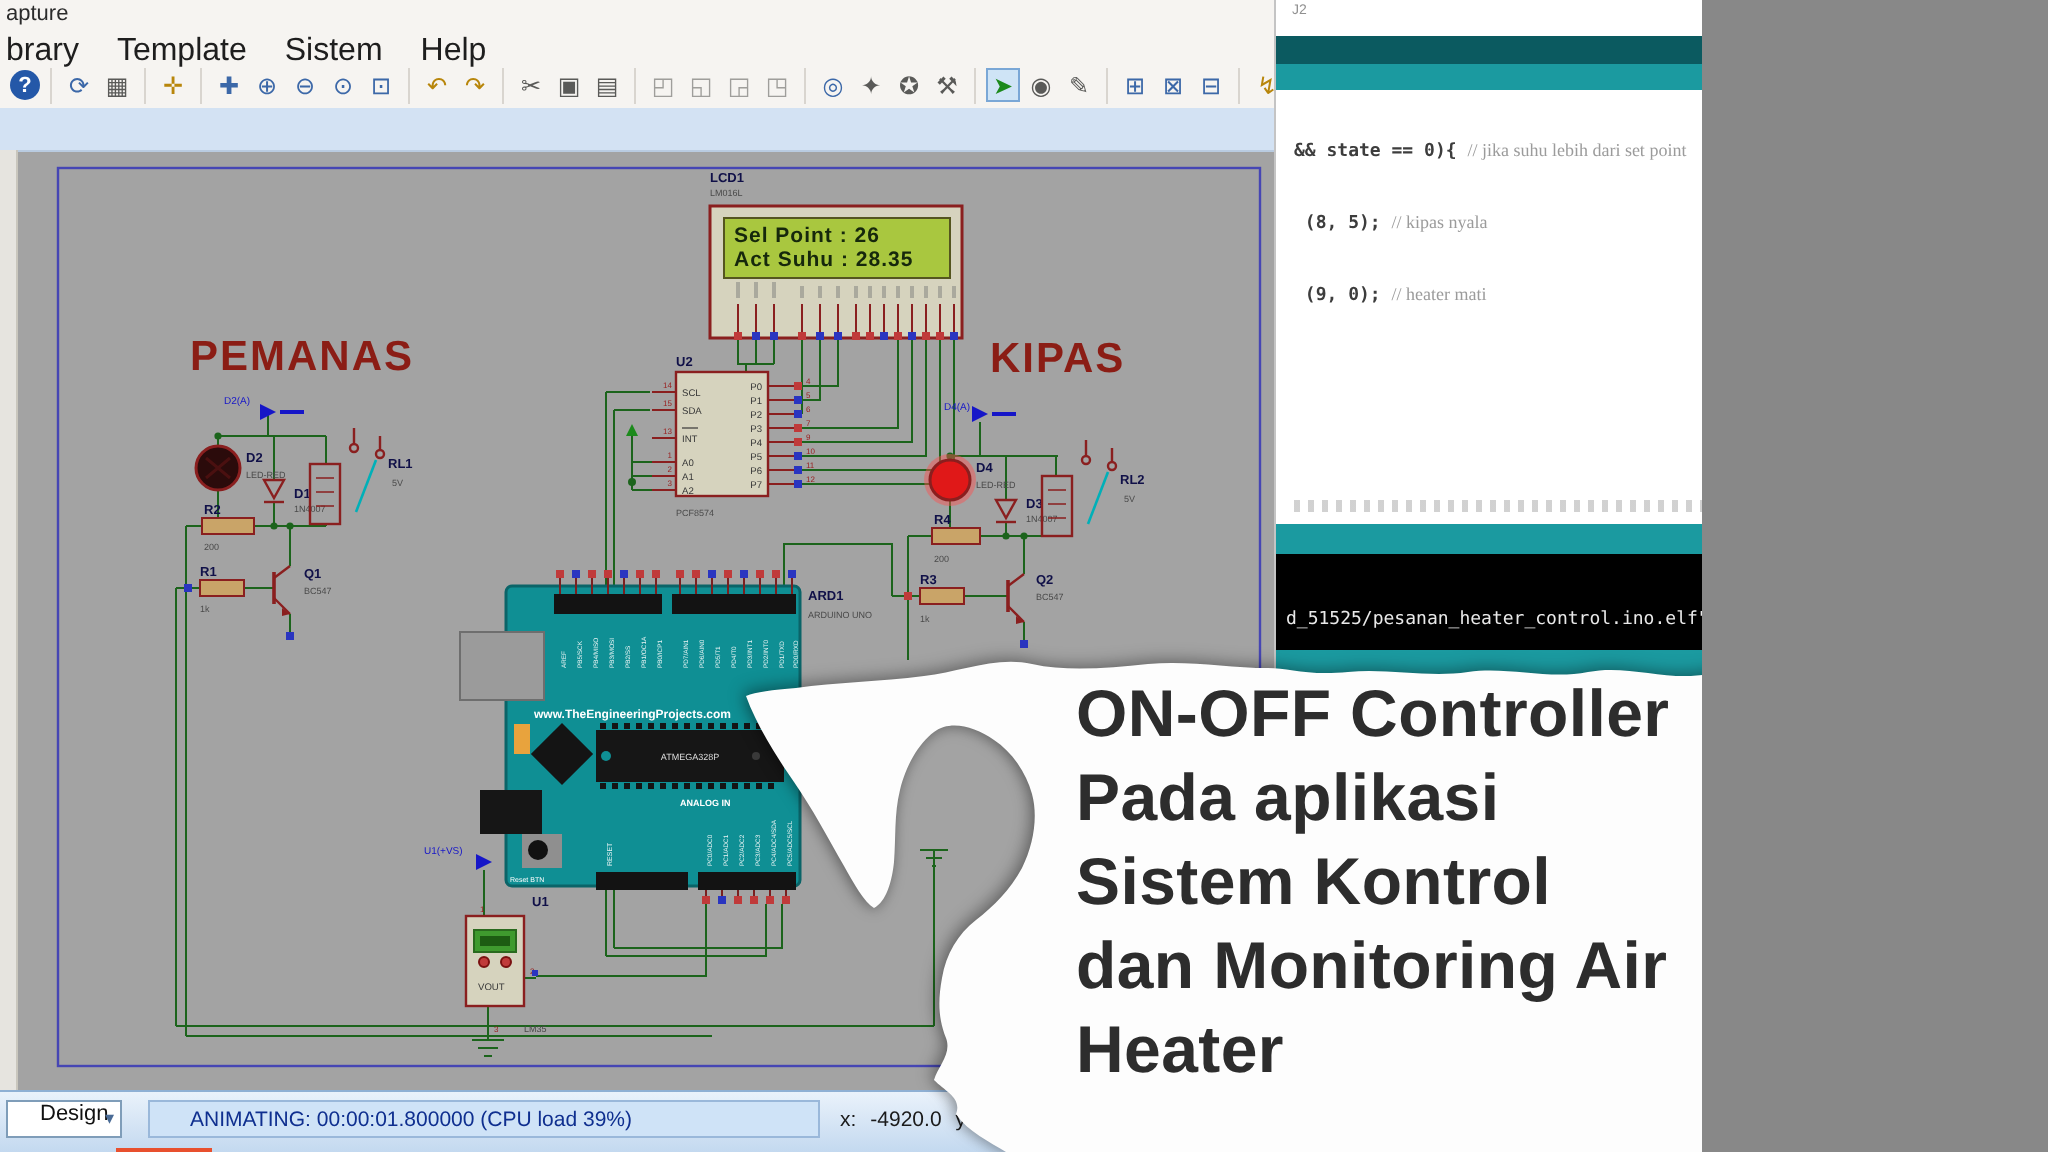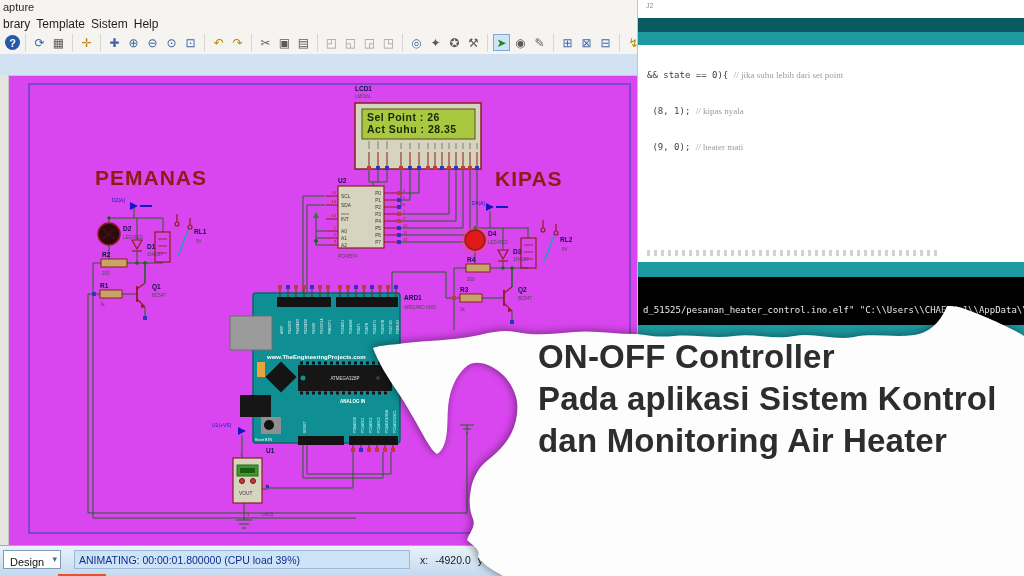--- a/index.html
+++ b/index.html
@@ -1,46 +1,46 @@
 <!DOCTYPE html>
 <html><head>
 <meta charset="utf-8">
 <style>
   html,body{margin:0;padding:0;background:#888;}
-  #screen{position:relative;width:1024px;height:576px;overflow:hidden;background:#d946ef;font-family:"Liberation Sans",sans-serif;}
+  #screen{position:relative;width:851px;height:576px;overflow:hidden;background:#a3a3a3;font-family:"Liberation Sans",sans-serif;}
   
   .win-top{position:absolute;left:0;top:0;width:1024px;height:54px;background:#f6f4f1;}
   .title-frag{position:absolute;left:3px;top:1px;font-size:11px;color:#2b2b2b;}
-  .menubar{position:absolute;left:3px;top:17px;display:flex;gap:6px;font-size:12px;color:#1e1e1e;}
+  .menubar{position:absolute;left:3px;top:17px;display:flex;gap:19px;font-size:16px;color:#1e1e1e;}
   .toolbar{position:absolute;left:4px;top:31px;height:23px;display:flex;align-items:center;}
   .tb-icon{width:17px;height:17px;margin:0 1px;display:flex;align-items:center;justify-content:center;font-size:12px;color:#3c68a8;}
   .tb-help{background:#2458a8;color:#fff;border-radius:50%;width:15px;height:15px;font-size:11px;font-weight:bold;}
   .tb-sep{width:1px;height:18px;background:#d9d5cf;margin:0 4px;}
   .tb-gray{color:#9f9e9b;}
   .tb-gold{color:#b8860b;}
   .tb-dark{color:#5a5a58;}
   .tb-sel{background:#cfe4f6;border:1px solid #7aa7d6;color:#1c8a1c;width:15px;height:15px;}
   .blue-strip{position:absolute;left:0;top:54px;width:1024px;height:21px;background:#d3e2f3;border-bottom:1px solid #b9cbe0;}
   .left-strip{position:absolute;left:0;top:75px;width:8px;height:470px;background:#e6e4df;border-right:1px solid #c9c6bd;}
   #schem{position:absolute;left:0;top:75px;}
   
   .statusbar{position:absolute;left:0;top:545px;width:1024px;height:31px;background:linear-gradient(#eaf2fb,#c2d8ef);border-top:1px solid #8fb0d4;}
-  .design-combo{position:absolute;left:3px;top:4px;width:58px;height:19px;background:#fff;border:1px solid #7f9db9;font-size:11px;color:#111;display:flex;align-items:flex-end;padding-left:6px;box-sizing:border-box;}
+  .design-combo{position:absolute;left:3px;top:4px;width:58px;height:19px;background:#fff;border:1px solid #7f9db9;font-size:11px;color:#111;display:flex;align-items:flex-start;padding-left:16px;box-sizing:border-box;}
   .combo-arrow{position:absolute;right:3px;top:3px;font-size:9px;color:#4a6b96;}
-  .anim-panel{position:absolute;left:74px;top:4px;width:336px;height:19px;background:#cfe3f7;border:1px solid #9ab8da;font-size:10.5px;color:#0f2f8f;display:flex;align-items:center;padding-left:4px;box-sizing:border-box;}
+  .anim-panel{position:absolute;left:74px;top:4px;width:336px;height:19px;background:#cfe3f7;border:1px solid #9ab8da;font-size:10.5px;color:#0f2f8f;display:flex;align-items:center;padding-left:20px;box-sizing:border-box;}
   .coord-panel{position:absolute;left:420px;top:4px;height:19px;font-size:10.5px;color:#1b1b1b;display:flex;align-items:center;gap:7px;}
   .vid-frag{position:absolute;left:58px;bottom:0;width:48px;height:3px;background:#e8502e;}
   
   .ide{position:absolute;left:637px;top:0;width:387px;height:576px;background:#fff;border-left:1px solid #c4c4c4;box-sizing:border-box;}
   .ide-corner{position:absolute;left:8px;top:2px;font-size:7px;color:#909090;}
   .ide-bar-dark{position:absolute;left:0;top:18px;width:387px;height:14px;background:#0b5a60;}
   .ide-bar-light{position:absolute;left:0;top:32px;width:387px;height:13px;background:#1b9aa0;}
   .code{position:absolute;left:9px;top:45px;width:376px;font-family:"DejaVu Sans Mono",monospace;font-size:9px;line-height:12px;white-space:pre;}
   .code .row{height:12px;overflow:hidden;}
-  .code .c{color:#3d3d3d;font-weight:normal;}
+  .code .c{color:#3d3d3d;font-weight:bold;}
   .code .m{color:#9b9b9b;font-family:Liberation Serif, serif;}
   .smudge{position:absolute;left:9px;top:250px;width:290px;height:6px;opacity:.45;
     background:repeating-linear-gradient(90deg,#9a9a9a 0 3px,transparent 3px 7px);}
   .ide-strip2{position:absolute;left:0;top:262px;width:387px;height:15px;background:#1b9aa0;}
   .console{position:absolute;left:0;top:277px;width:387px;height:48px;background:#000;color:#e9e9e9;font-family:"DejaVu Sans Mono",monospace;font-size:9px;line-height:12px;padding:3px 0 0 5px;white-space:pre;overflow:hidden;box-sizing:border-box;}
   .ide-strip3{position:absolute;left:0;top:325px;width:387px;height:16px;background:#1b9aa0;}
   
   .blob{position:absolute;left:0;top:0;pointer-events:none;
     filter:drop-shadow(-2px -2px 4px rgba(0,0,0,.30)) drop-shadow(0 2px 3px rgba(0,0,0,.18));}
   .overlay-text{position:absolute;left:538px;top:336px;font-size:33px;line-height:42px;color:#2d2d2d;letter-spacing:.2px;font-weight:bold;}
@@ -532,21 +532,21 @@
     </div>
     <div class="vid-frag"></div>
   </div>
 
   <div class="ide">
     <div class="ide-corner">J2</div>
     <div class="ide-bar-dark"></div>
     <div class="ide-bar-light"></div>
     <div class="code">
       <div class="row"><span class="c">&amp;&amp; state == 0){ </span><span class="m">// jika suhu lebih dari set point</span></div>
-      <div class="row"><span class="c"> (8, 1); </span><span class="m">// kipas nyala</span></div>
+      <div class="row"><span class="c"> (8, 5); </span><span class="m">// kipas nyala</span></div>
       <div class="row"><span class="c"> (9, 0); </span><span class="m">// heater mati</span></div>
       <div class="row"><span class="c"></span><span class="m"></span></div>
       <div class="row"><span class="c"></span><span class="m"></span></div>
       <div class="row"><span class="c"></span><span class="m"></span></div>
       <div class="row"><span class="c">sp-2 &amp;&amp; state == 1){ </span><span class="m">// jika suhu lebih dari set point</span></div>
       <div class="row"><span class="c"> (8, 0); </span><span class="m">// kipas mati</span></div>
       <div class="row"><span class="c"> (9, 1); </span><span class="m">// heater nyala</span></div>
       <div class="row"><span class="c"></span><span class="m"></span></div>
       <div class="row"><span class="c"></span><span class="m"></span></div>
       <div class="row"><span class="c">&lt;= sp &amp;&amp; state == 0){ </span><span class="m">// jika suhu lebih dari set point</span></div>

